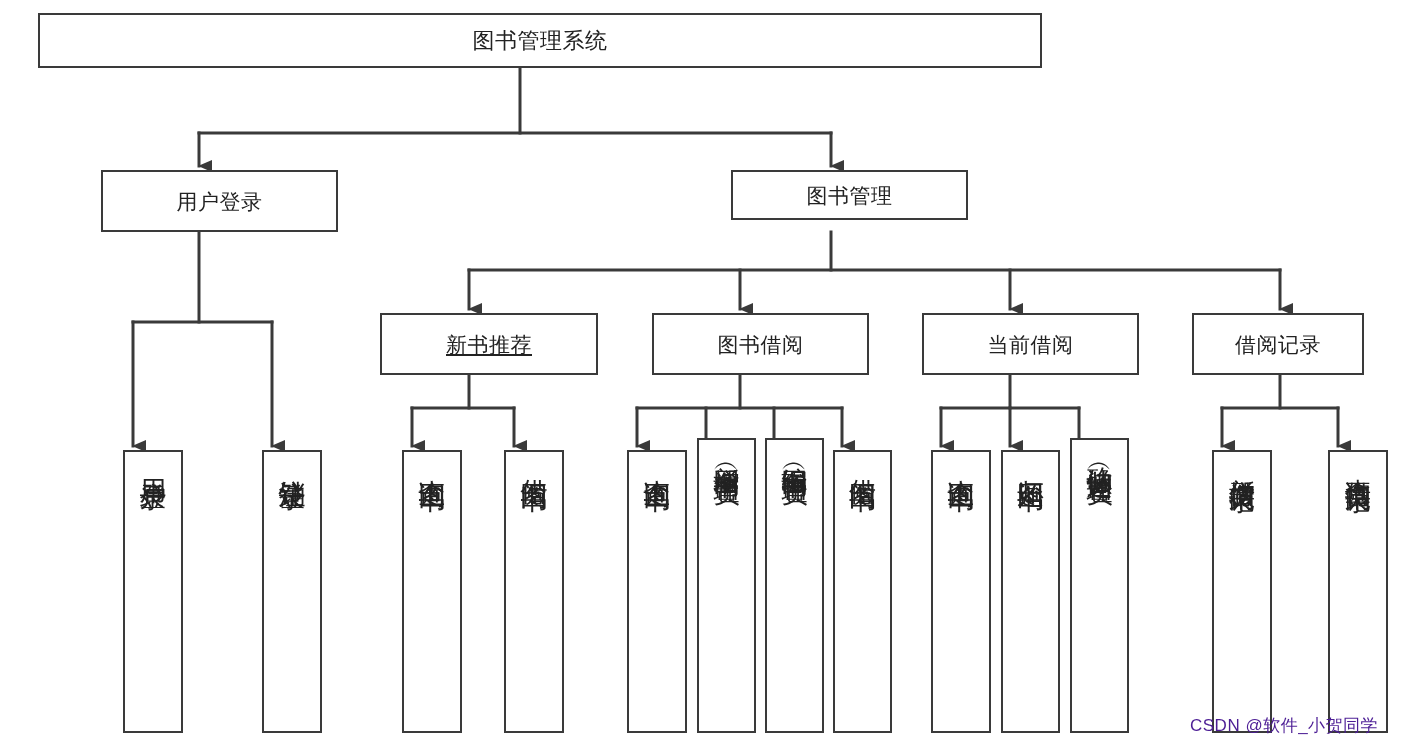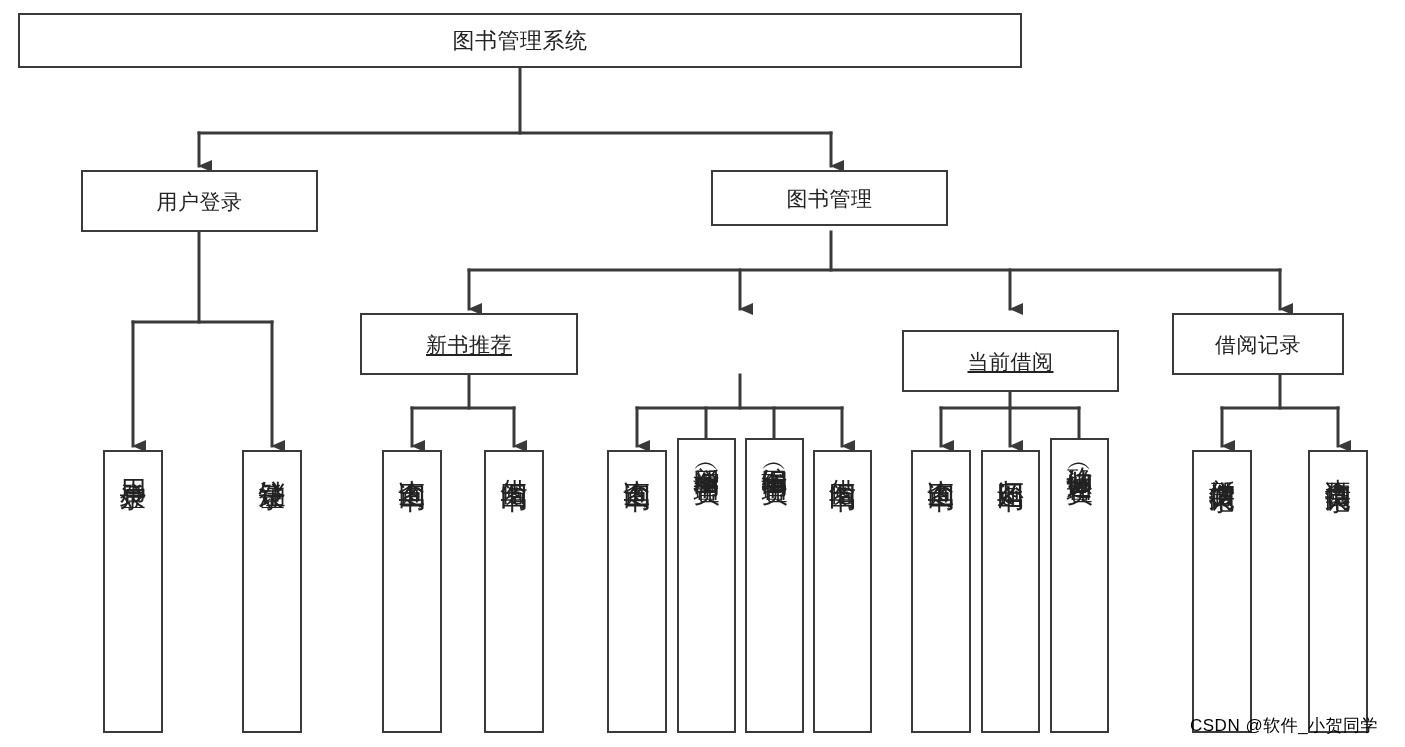--- a/index.html
+++ b/index.html
@@ -27,20 +27,21 @@
   }
   .node {
     position: absolute;
     box-sizing: border-box;
     background: #ffffff;
     border: 2px solid #3a3a3a;
     display: flex;
     align-items: center;
     justify-content: center;
     color: #222222;
+    margin-left: 20px;
   }
   .node .lbl {
     display: block;
     text-align: center;
     line-height: 1.0;
     white-space: nowrap;
   }
   
   .node.horiz .lbl {
     font-size: 21px;
@@ -62,21 +63,21 @@
     line-height: 1.12;
     letter-spacing: 2px;
     white-space: nowrap;
   }
   .node.vert.tall .lbl {
     font-size: 26px;
   }
   .watermark {
     position: absolute;
     font-size: 17px;
-    color: #000000;
+    color: #4c1d95;
     white-space: nowrap;
     letter-spacing: 0.5px;
   }
 </style>
 </head>
 <body>
 
 <div id="canvas">
 
   <svg class="edges" viewBox="0 0 1405 747" xmlns="http://www.w3.org/2000/svg">
@@ -129,28 +130,31 @@
     </g>
   </svg>
 
   <div class="node horiz root" style="left:18px; top:13px; width:1004px; height:55px;">
     <span class="lbl">图书管理系统</span>
   </div>
 
   <div class="node horiz" style="left:81px; top:170px; width:237px; height:62px;">
     <span class="lbl">用户登录</span>
   </div>
-  <div class="node horiz" style="left:711px; top:170px; width:237px; height:56px;justify-content:center;">
+  <div class="node horiz" style="left:711px; top:170px; width:237px; height:50px;justify-content:center;">
     <span class="lbl">图书管理</span>
   </div>
 
   <div class="node horiz" style="left:360px; top:313px; width:218px; height:62px;text-decoration:underline;">
     <span class="lbl">新书推荐</span>
   </div>
-  <div class="node horiz" style="left:902px; top:330px; width:217px; height:62px;text-decoration:underline;">
+  <div class="node horiz" style="left:632px; top:313px; width:217px; height:62px;">
+    <span class="lbl">图书借阅</span>
+  </div>
+  <div class="node horiz" style="left:902px; top:313px; width:217px; height:62px;">
     <span class="lbl">当前借阅</span>
   </div>
   <div class="node horiz" style="left:1172px; top:313px; width:172px; height:62px;">
     <span class="lbl">借阅记录</span>
   </div>
 
   <div class="node vert" style="left:103px; top:450px; width:60px; height:283px;">
     <span class="lbl">用户登录</span>
   </div>
   <div class="node vert" style="left:242px; top:450px; width:60px; height:283px;">

